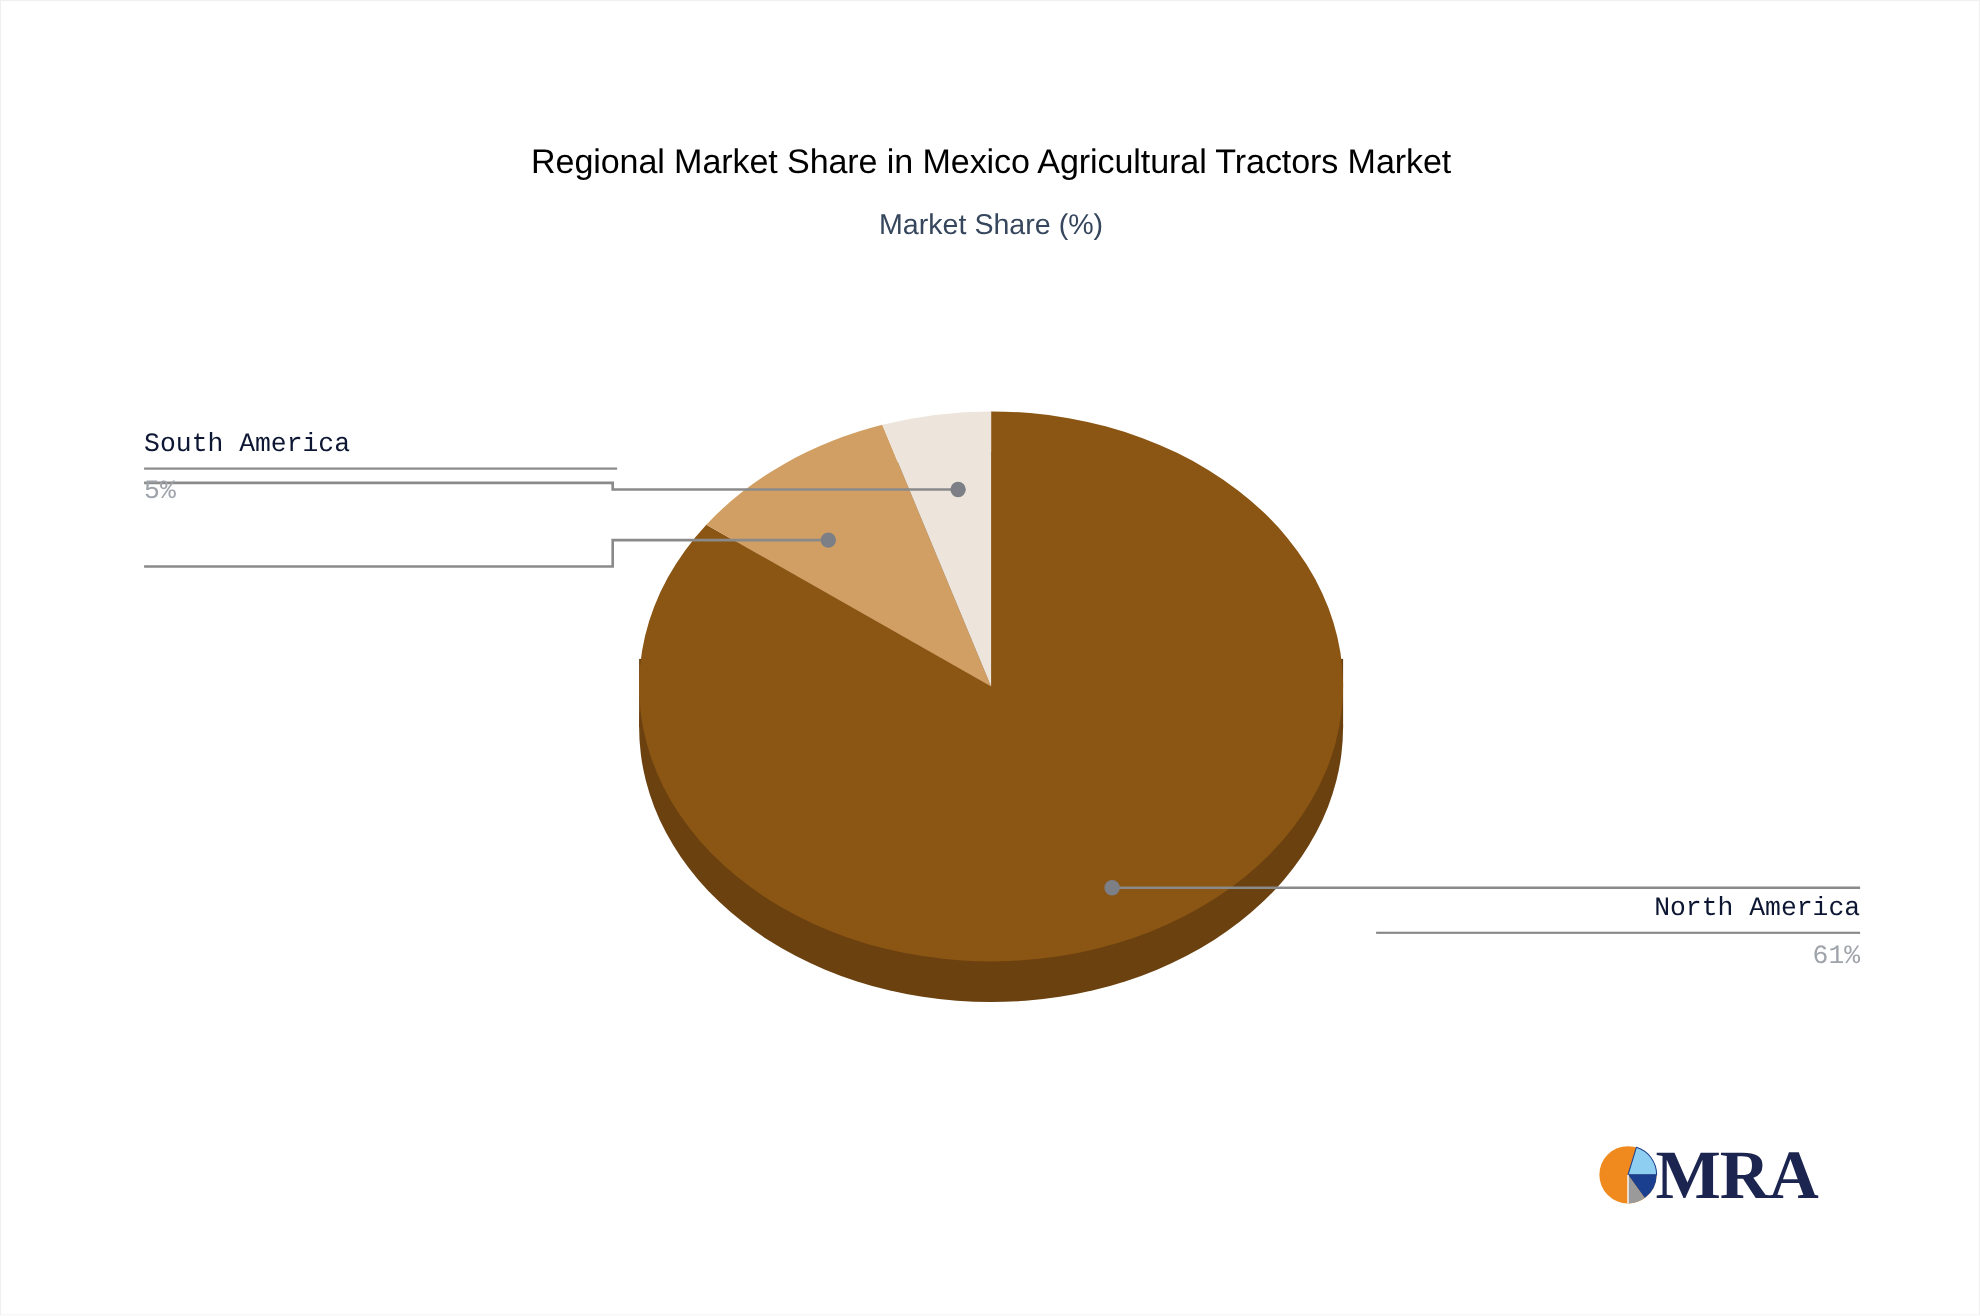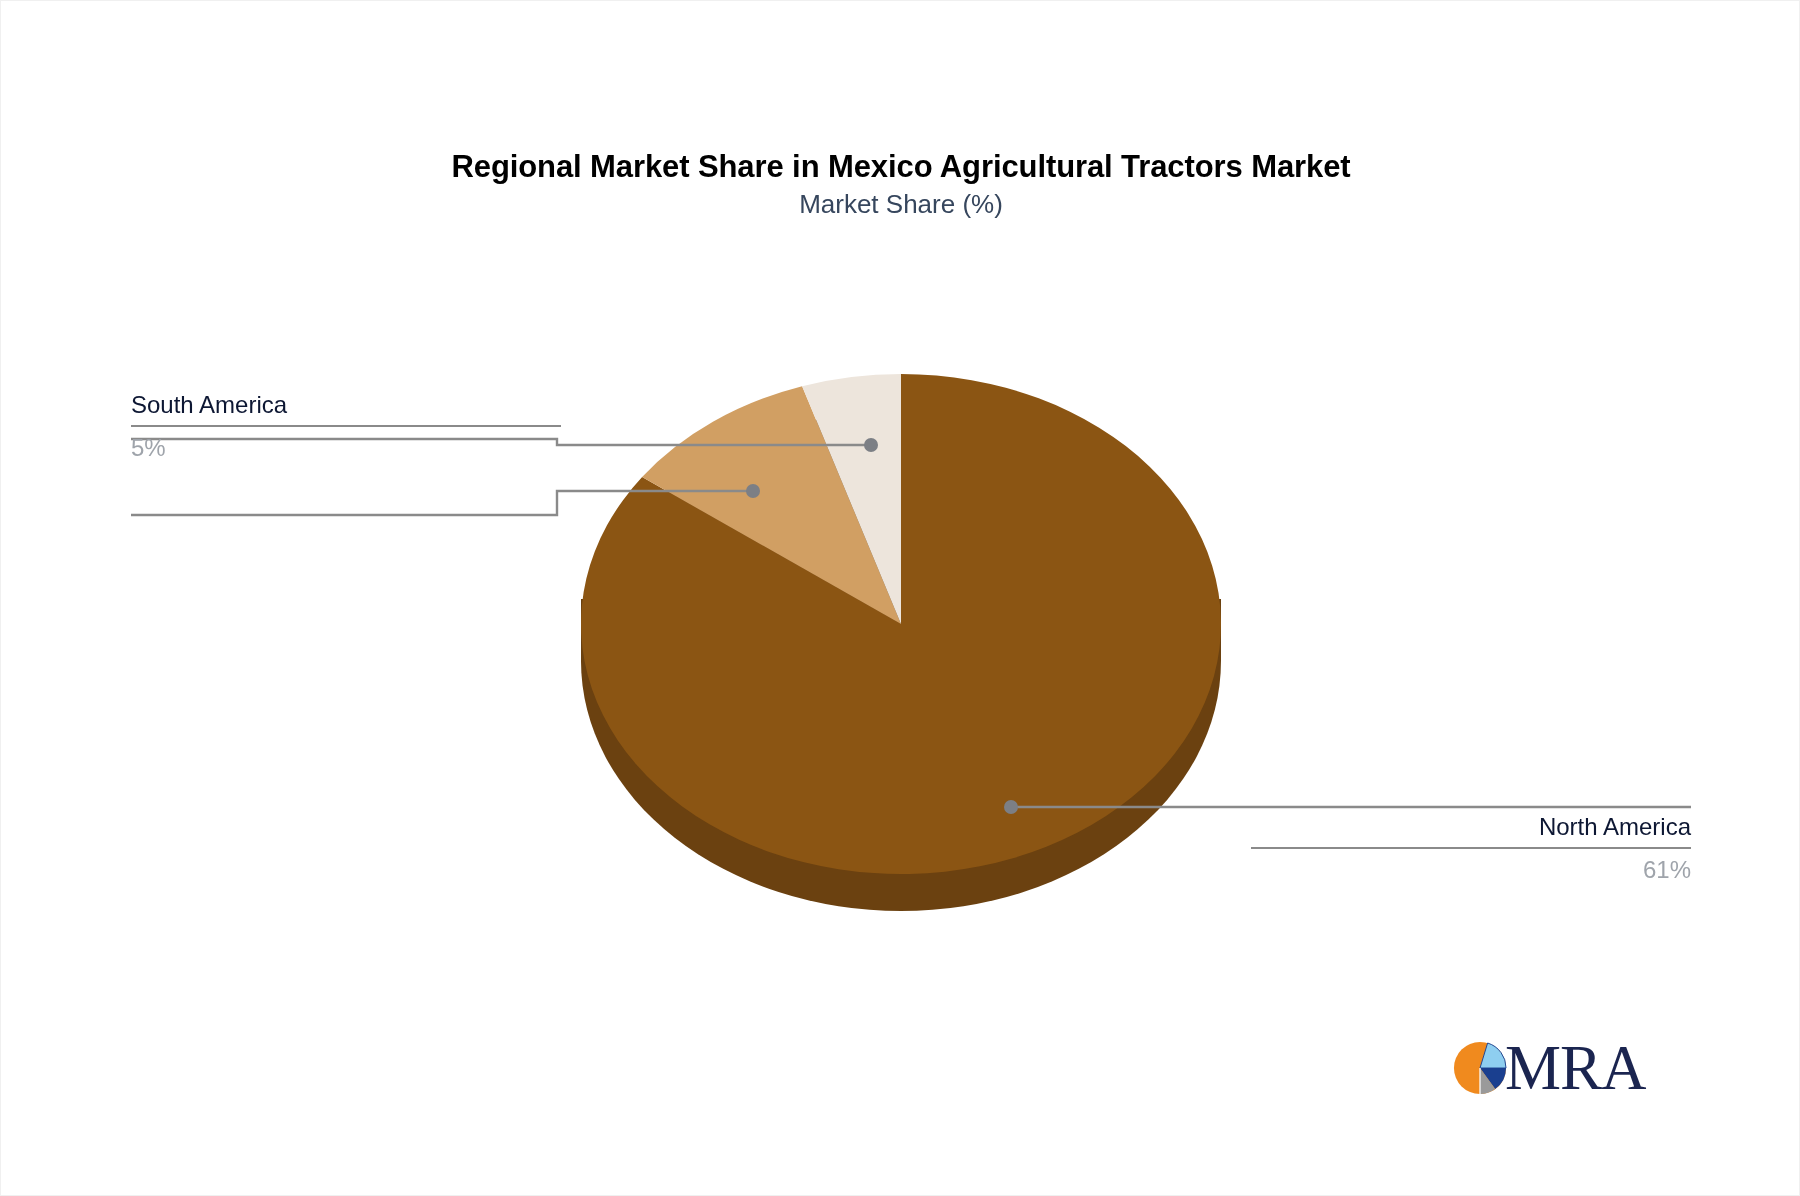--- a/index.html
+++ b/index.html
@@ -24,24 +24,23 @@
   }
 
   
   #chart-title {
     position: absolute;
     left: 0;
     top: 128px;
     width: 1800px;
     text-align: center;
     font-size: 31px;
-    font-weight: bold;
+    font-weight: normal;
     color: #000000;
     letter-spacing: -0.1px;
-    margin-top: 20px;
   }
   #chart-subtitle {
     position: absolute;
     left: 0;
     top: 188px;
     width: 1800px;
     text-align: center;
     font-size: 26px;
     font-weight: normal;
     color: #36465d;
@@ -55,20 +54,21 @@
     width: 1800px;
     height: 1196px;
   }
 
   
   .callout {
     position: absolute;
     font-size: 24px;
     line-height: 1.0;
     white-space: nowrap;
+    font-family: Liberation Mono, monospace;
   }
   .callout .cl-name {
     display: block;
     color: #0d1733;
     font-size: 24px;
     padding-bottom: 8px;
   }
   .callout .cl-rule {
     display: block;
     height: 2px;
@@ -111,21 +111,21 @@
     align-items: center;
   }
   #mra-logo .logo-mark {
     width: 62px;
     height: 62px;
     flex: 0 0 auto;
   }
   #mra-logo .logo-text {
     font-family: "Liberation Serif", serif;
     font-size: 63px;
-    font-weight: normal;
+    font-weight: bold;
     color: #1b2550;
     line-height: 1;
     margin-left: -6px;
     letter-spacing: -1px;
   }
 </style>
 </head>
 <body>
 
 <div id="chart-canvas">

